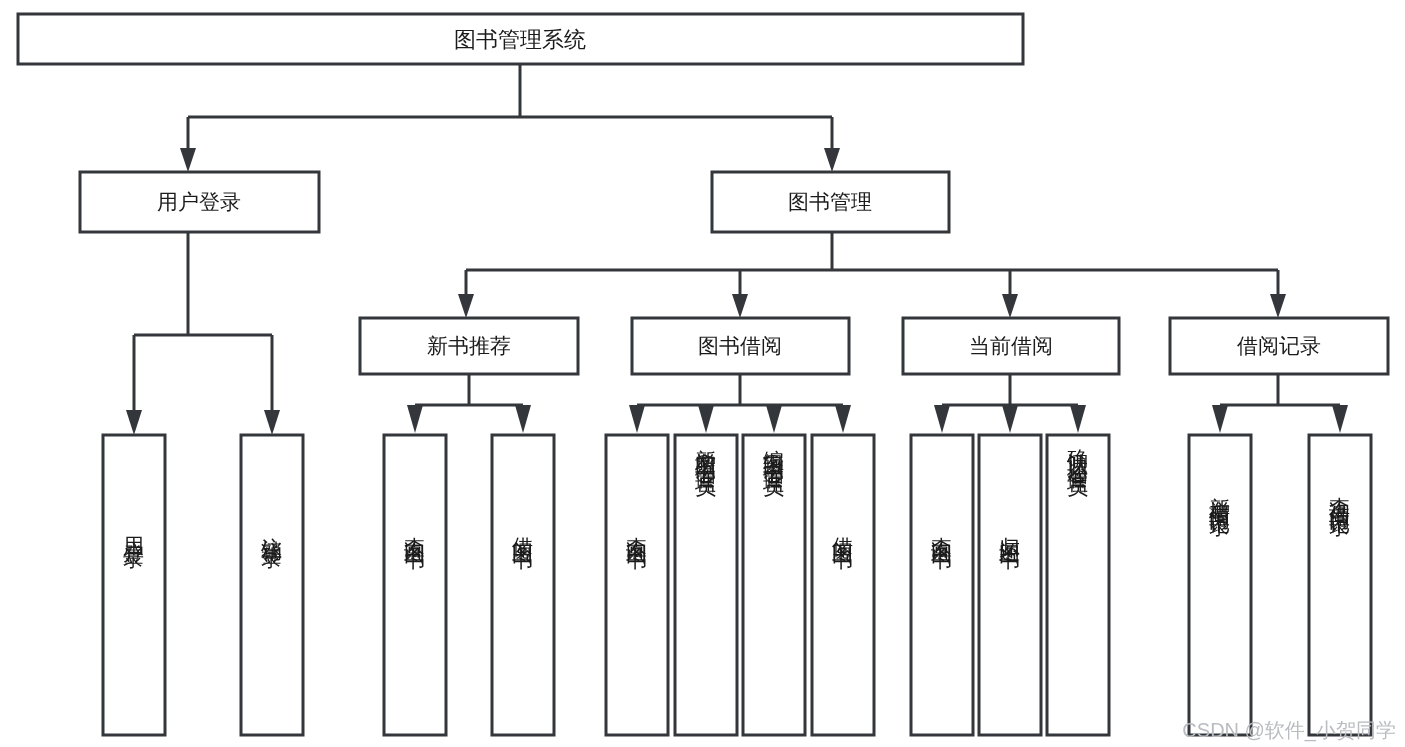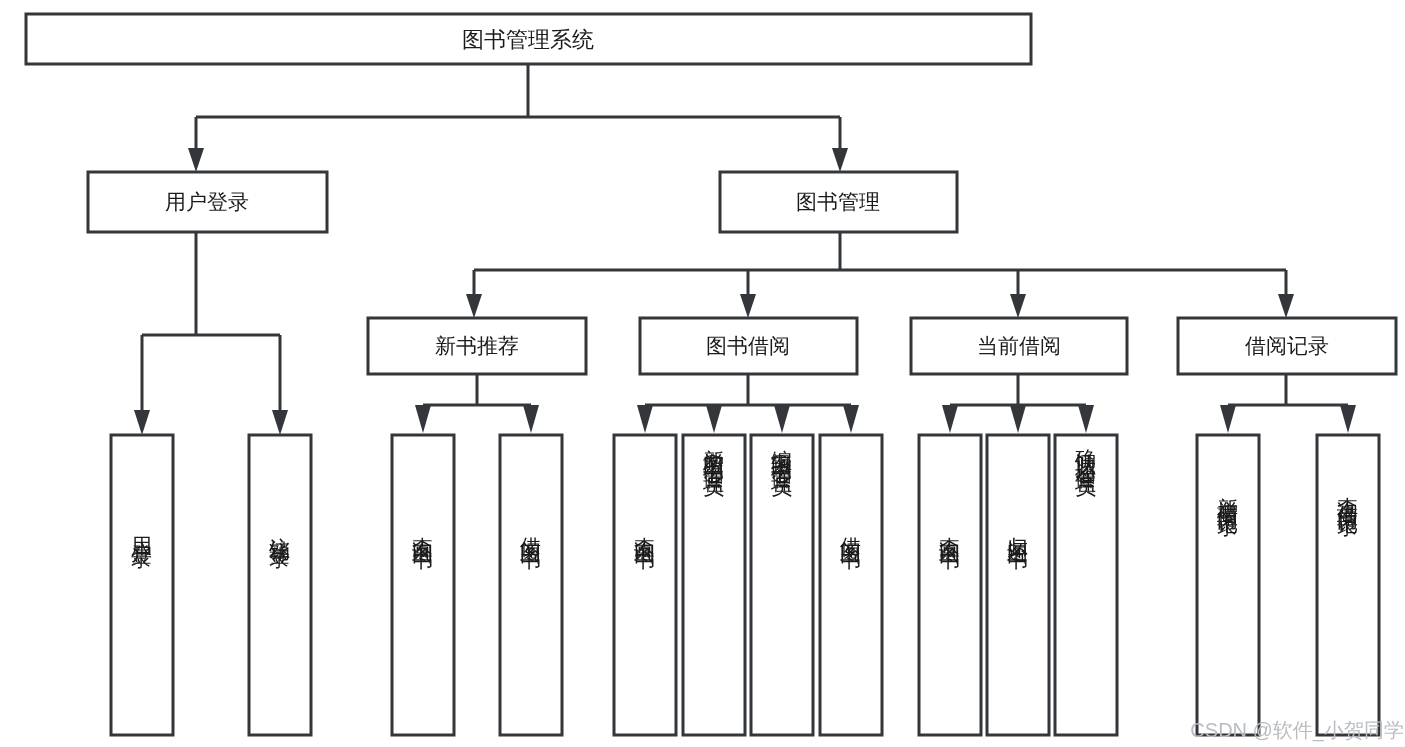--- a/index.html
+++ b/index.html
@@ -10,21 +10,21 @@
   }
   body {
     width: 1405px;
     height: 747px;
     font-family: "Liberation Sans", "DejaVu Sans", sans-serif;
     overflow: hidden;
     position: relative;
   }
   #diagram-root {
     position: absolute;
-    left: 8px;
+    left: 0;
     top: 0;
     width: 1255px;
     height: 747px;
   }
   svg.diagram {
     display: block;
     width: 1405px;
     height: 747px;
     background: #ffffff;
   }

